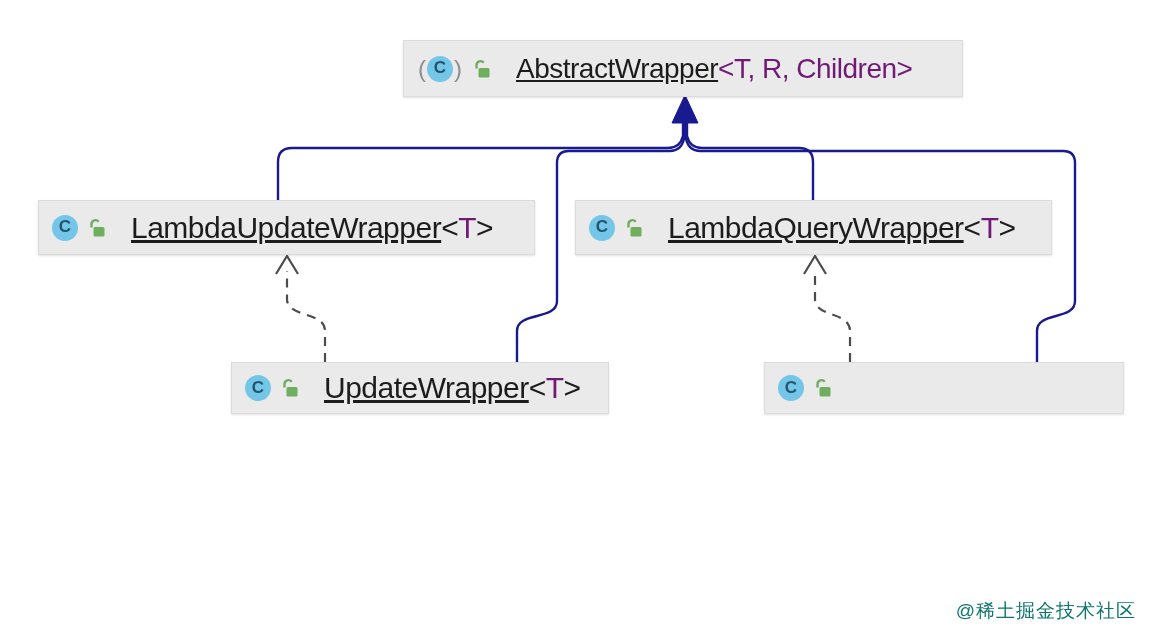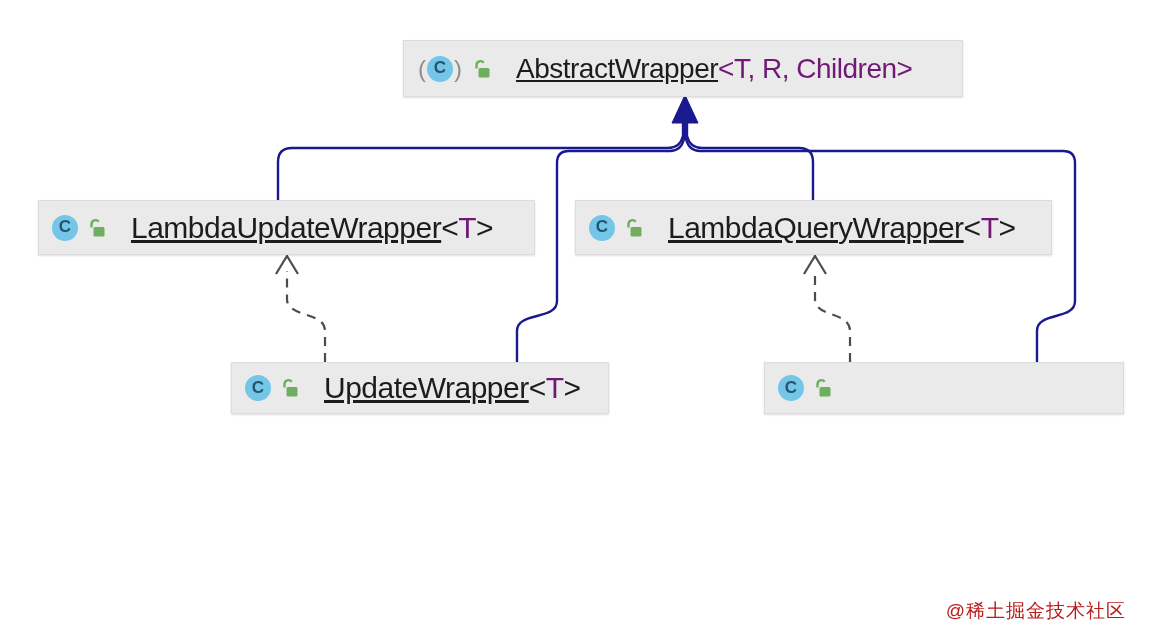--- a/index.html
+++ b/index.html
@@ -42,22 +42,22 @@
     transform:translateY(-1px);
   }
   .lock{margin-left:9px;flex:0 0 auto;display:flex;align-items:center;}
   .label{margin-left:24px;letter-spacing:-0.5px;}
   .node-top .label{font-size:28px;}
   .node-mid .label,.node-bot .label{font-size:30px;text-align:center;}
   .nm{color:#1c1c1c;text-decoration:underline;}
   .gt{color:#701a75;}
   .gb{color:#1c1c1c;}
   .watermark{
-    position:absolute;right:40px;bottom:16px;z-index:1;
-    color:#b91c1c;font-size:19px;letter-spacing:1px;
+    position:absolute;right:30px;bottom:16px;z-index:1;
+    color:#0f766e;font-size:19px;letter-spacing:1px;
   }
 </style>
 </head>
 <body>
 
 <div id="canvas">
 
   <svg id="connectors" viewBox="0 0 1166 640">
 
     <path class="inh" d="M278,200 L278,162 Q278,148 292,148 L668,148 Q680,148 683,136 L683,123"></path>

